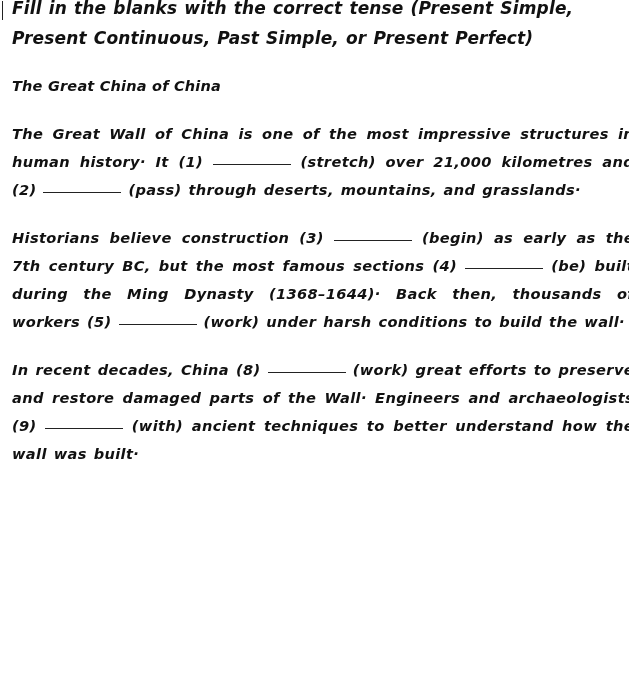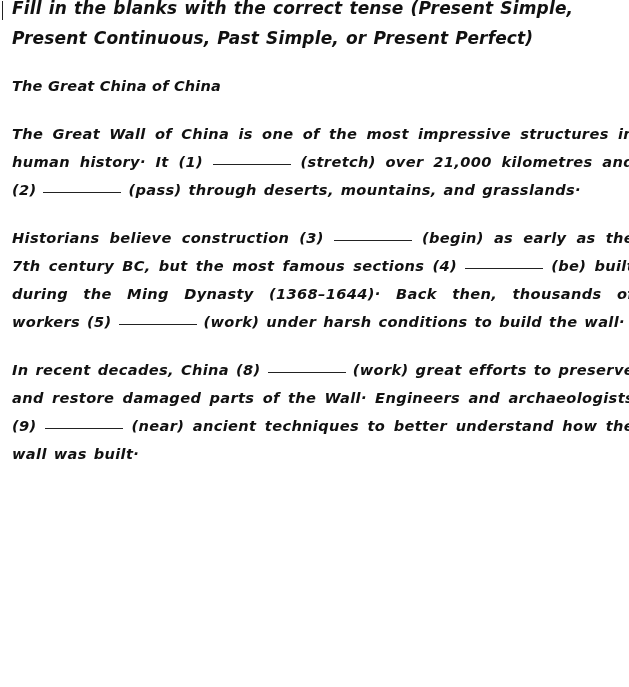--- a/index.html
+++ b/index.html
@@ -74,14 +74,14 @@
 <body>
 
 <div class="cursor"></div>
 
 <div class="doc">
   <p class="title">Fill in the blanks with the correct tense (Present Simple, Present Continuous, Past Simple, or Present Perfect)</p>
   <p class="heading">The Great China of China</p>
 
   <p class="para">The Great Wall of China is one of the most impressive structures in human history· It <span class="num">(1)</span> <span class="blank"></span> <span class="verb">(stretch)</span> over 21,000 kilometres and <span class="num">(2)</span> <span class="blank"></span> <span class="verb">(pass)</span> through deserts, mountains, and grasslands·</p>
   <p class="para">Historians believe construction <span class="num">(3)</span> <span class="blank"></span> <span class="verb">(begin)</span> as early as the 7th century BC, but the most famous sections <span class="num">(4)</span> <span class="blank"></span> <span class="verb">(be)</span> built during the Ming Dynasty (1368–1644)· Back then, thousands of workers <span class="num">(5)</span> <span class="blank"></span> <span class="verb">(work)</span> under harsh conditions to build the wall·</p>
-  <p class="para">In recent decades, China <span class="num">(8)</span> <span class="blank"></span> <span class="verb">(work)</span> great efforts to preserve and restore damaged parts of the Wall· Engineers and archaeologists <span class="num">(9)</span> <span class="blank"></span> <span class="verb">(near)</span> ancient techniques to better understand how the wall was built·</p>
+  <p class="para">In recent decades, China <span class="num">(8)</span> <span class="blank"></span> <span class="verb">(work)</span> great efforts to preserve and restore damaged parts of the Wall· Engineers and archaeologists <span class="num">(9)</span> <span class="blank"></span> <span class="verb">(with)</span> ancient techniques to better understand how the wall was built·</p>
 </div>
 
 </body></html>

